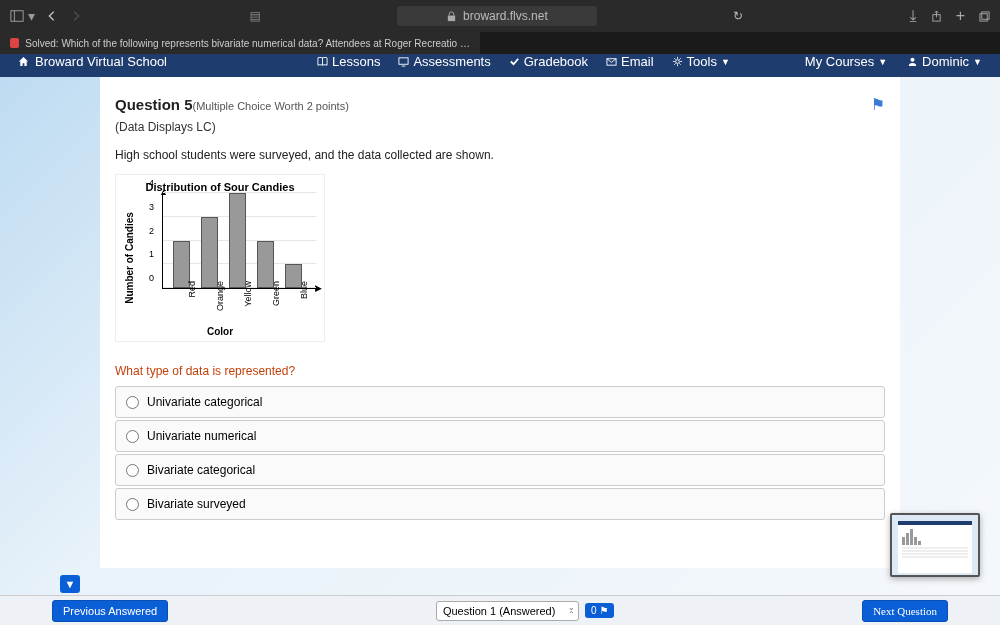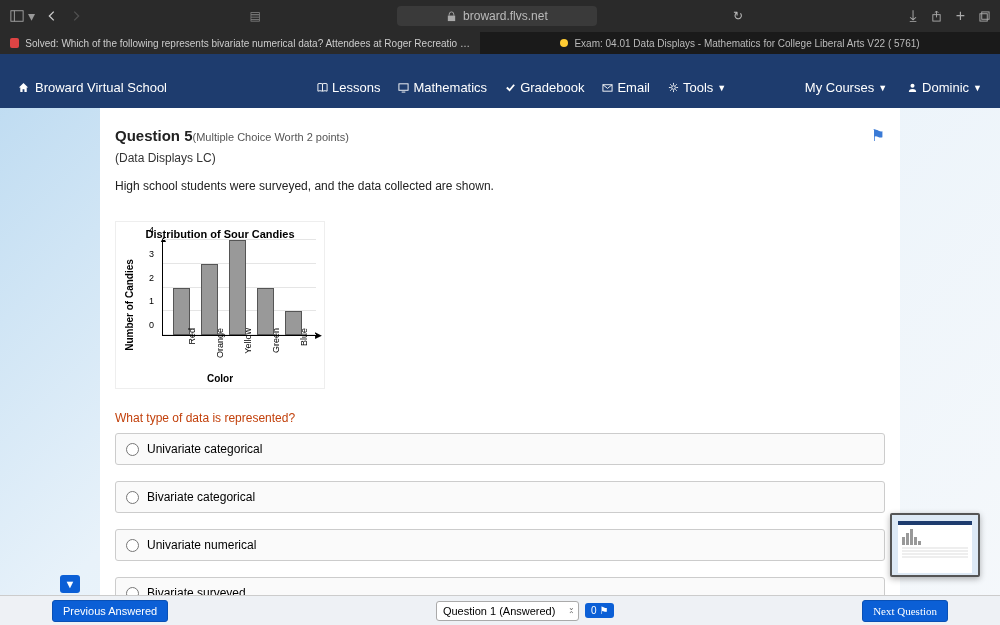--- a/index.html
+++ b/index.html
@@ -14,51 +14,51 @@
   .chrome-right { display: flex; gap: 14px; align-items: center; }
   
   
   .tab-row { height: 22px; background: #1a1a1a; display: flex; font-size: 10px; align-items: stretch; }
   .tab1 { background: #2a2a2a; color: #ccc; display: flex; align-items: center; padding: 0 10px; gap: 6px; width: 48%; }
   .tab1-icon { width: 10px; height: 10px; background: #d44; border-radius: 2px; display:inline-block;}
   .tab2 { color: #bbb; display: flex; align-items: center; padding: 0 10px; gap: 6px; flex:1; justify-content:center;}
   .tab2-icon { width: 8px; height: 8px; background: #fc3; border-radius: 50%; display:inline-block;}
   
   
-  .app-nav { height: 54px; background: #1e3c6e; color: #fff; display: flex; align-items: flex-end; padding: 13px 18px; font-size: 13px; }
+  .app-nav { height: 23px; background: #1e3c6e; color: #fff; display: flex; align-items: flex-start; padding: 0 18px; font-size: 13px; }
   .brand { display: flex; align-items: center; gap: 6px; font-weight: 500; }
   .nav-links { display: flex; gap: 18px; margin-left: 150px; align-items: center; }
   .nav-link { display: flex; align-items: center; gap: 4px; color: #fff; }
   .nav-right { margin-left: auto; display: flex; gap: 20px; align-items: center; }
   .caret { font-size: 9px; }
   
   
   .page-panel { background: #fff; margin: 0 100px; height: 491px; overflow: hidden; padding: 0;}
   .q-header { display: flex; align-items: baseline; padding: 18px 15px 6px; }
   .qnum { font-weight: bold; font-size: 15px; color: #222; }
   .worth { font-size: 11px; color: #555; }
   .flag { margin-left: auto; color: #3a7ad6; font-size: 16px; }
   .subhead { padding: 0 15px; font-size: 12px; color: #333; margin-bottom: 14px;}
-  .stem1 { padding: 0 15px; font-size: 12px; color: #222; margin-bottom: 28px;}
+  .stem1 { padding: 0 15px; font-size: 12px; color: #222; margin-bottom: 12px;}
   
   
   .chart-box { margin: 0 0 12px 15px; width: 210px; height: 168px; background: #fff; border: 1px solid #eee; position: relative; }
   .chart-title { position: absolute; top: 6px; width: 100%; text-align: center; font-weight: bold; font-size: 11px; }
   .ylabel { position: absolute; left: 2px; top: 50%; transform: translate(-38%, -50%) rotate(-90deg); font-size: 10px; font-weight: bold; }
   .xlabel { position: absolute; bottom: 4px; width: 100%; text-align: center; font-size: 10px; font-weight: bold; }
   .plot { position: absolute; left: 46px; top: 18px; right: 8px; bottom: 52px; border-left: 1px solid #000; border-bottom: 1px solid #000; }
   .ytick { position: absolute; font-size: 9px; left: -14px; transform: translateY(-50%); }
   .bar { position: absolute; bottom: 0; width: 17px; background: #999; border: 1px solid #555; }
   .xtick { position: absolute; bottom: -47px; font-size: 9px; transform: rotate(-90deg); transform-origin: left top; text-align: right; width: 44px; }
   .arrowup { position:absolute; top:-6px; left:-4px; font-size:9px;}
   .arrowrt { position:absolute; right:-6px; bottom:-5px; font-size:9px;}
   
   .stem2 { padding: 10px 15px 8px; font-size: 12px; color: #c2410c; }
   
-  .choice { margin: 0 15px 16px; border: 1px solid #ccc; border-radius: 3px; background: #fafafa; padding: 8px 10px; font-size: 12px; display: flex; align-items: center; gap: 8px; }
+  .choice { margin: 0 15px 2px; border: 1px solid #ccc; border-radius: 3px; background: #fafafa; padding: 8px 10px; font-size: 12px; display: flex; align-items: center; gap: 8px; }
   .choice input[type=radio]{ accent-color:#1e3c6e; }
   
   
   .bottom-bar { position: absolute; bottom: 0; left: 0; right: 0; height: 30px; background: #eef1f5; display: flex; align-items: center; padding: 0 10px; gap: 10px; border-top:1px solid #ccc; }
   .btn-blue { background: #0b5fd6; color: #fff; border: 1px solid #0950b5; border-radius: 3px; font-size: 11px; padding: 4px 10px; }
   .q-select-wrap { margin: 0 auto; display: flex; gap: 6px; align-items: center; }
   .q-select { font-size: 11px; padding: 3px 22px 3px 6px; border: 1px solid #aaa; border-radius: 3px; background: #fff; appearance: none; -webkit-appearance: none; position:relative;}
   .q-select-cont{ position:relative;padding-left:20px; }
   .q-select-cont::after{ content:"⌄⌃"; font-size:8px; position:absolute; right:4px; top:2px; line-height:7px; color:#666; letter-spacing:-2px; writing-mode: vertical-rl;}
   .bubble { background:#0b5fd6; color:#fff; font-size:10px; border-radius:3px; padding:2px 6px; display:flex; align-items:center; gap:3px;}
@@ -116,24 +116,20 @@
         <rect x="3" y="1" width="8" height="8" fill="none" stroke="#aaa"></rect>
       </svg>
   </div>
 </div>
 
 <div class="tab-row">
   <div class="tab1">
     <span class="tab1-icon"></span>
     <span style="white-space:nowrap; overflow:hidden; text-overflow:ellipsis;">Solved: Which of the following represents bivariate numerical data? Attendees at Roger Recreatio [Statistics]</span>
   </div>
-  <div class="tab2">
-    <span class="tab2-icon"></span>
-    <span>Exam: 04.01 Data Displays - Mathematics for College Liberal Arts V22 ( 5761)</span>
-  </div>
 </div>
 
 <div class="app-nav">
   <div class="brand">
     <svg class="icon-sm" viewBox="0 0 12 12" fill="#fff">
         <path d="M6 1 L11 6 H9.5 V11 H7 V8 H5 V11 H2.5 V6 H1 Z"></path>
       </svg>
     <span>Broward Virtual School</span>
   </div>
   <div class="nav-links">
@@ -141,21 +137,21 @@
         <svg class="icon-sm" viewBox="0 0 12 12" fill="none" stroke="#fff">
           <path d="M1 2 Q3 1 6 2 Q9 1 11 2 V10 Q9 9 6 10 Q3 9 1 10 Z M6 2 V10"></path>
         </svg>
         <span>Lessons</span>
       </div>
     <div class="nav-link">
         <svg class="icon-sm" viewBox="0 0 12 12" fill="none" stroke="#fff">
           <rect x="1" y="2" width="10" height="7"></rect>
           <line x1="4" y1="11" x2="8" y2="11"></line>
         </svg>
-        <span>Mathematics</span>
+        <span>Assessments</span>
       </div>
     <div class="nav-link">
         <svg class="icon-sm" viewBox="0 0 12 12" fill="none" stroke="#fff" stroke-width="2">
           <path d="M2 6 L5 9 L10 3"></path>
         </svg>
         <span>Gradebook</span>
       </div>
     <div class="nav-link">
         <svg class="icon-sm" viewBox="0 0 12 12" fill="none" stroke="#fff">
           <rect x="1" y="3" width="10" height="7"></rect>
@@ -228,25 +224,25 @@
   </div>
 
   <div class="stem2">What type of data is represented?</div>
   <div id="choices">
       <label class="choice">
         <input type="radio" name="q5" style="">
         <span>Univariate categorical</span>
       </label>
       <label class="choice">
         <input type="radio" name="q5" style="">
+        <span>Univariate numerical</span>
+      </label>
+      <label class="choice">
+        <input type="radio" name="q5" style="">
         <span>Bivariate categorical</span>
-      </label>
-      <label class="choice">
-        <input type="radio" name="q5" style="">
-        <span>Univariate numerical</span>
       </label>
       <label class="choice">
         <input type="radio" name="q5" style="">
         <span>Bivariate surveyed</span>
       </label>
     </div>
 </div>
 
 <div class="nav-arrow-down">▼</div>
 

